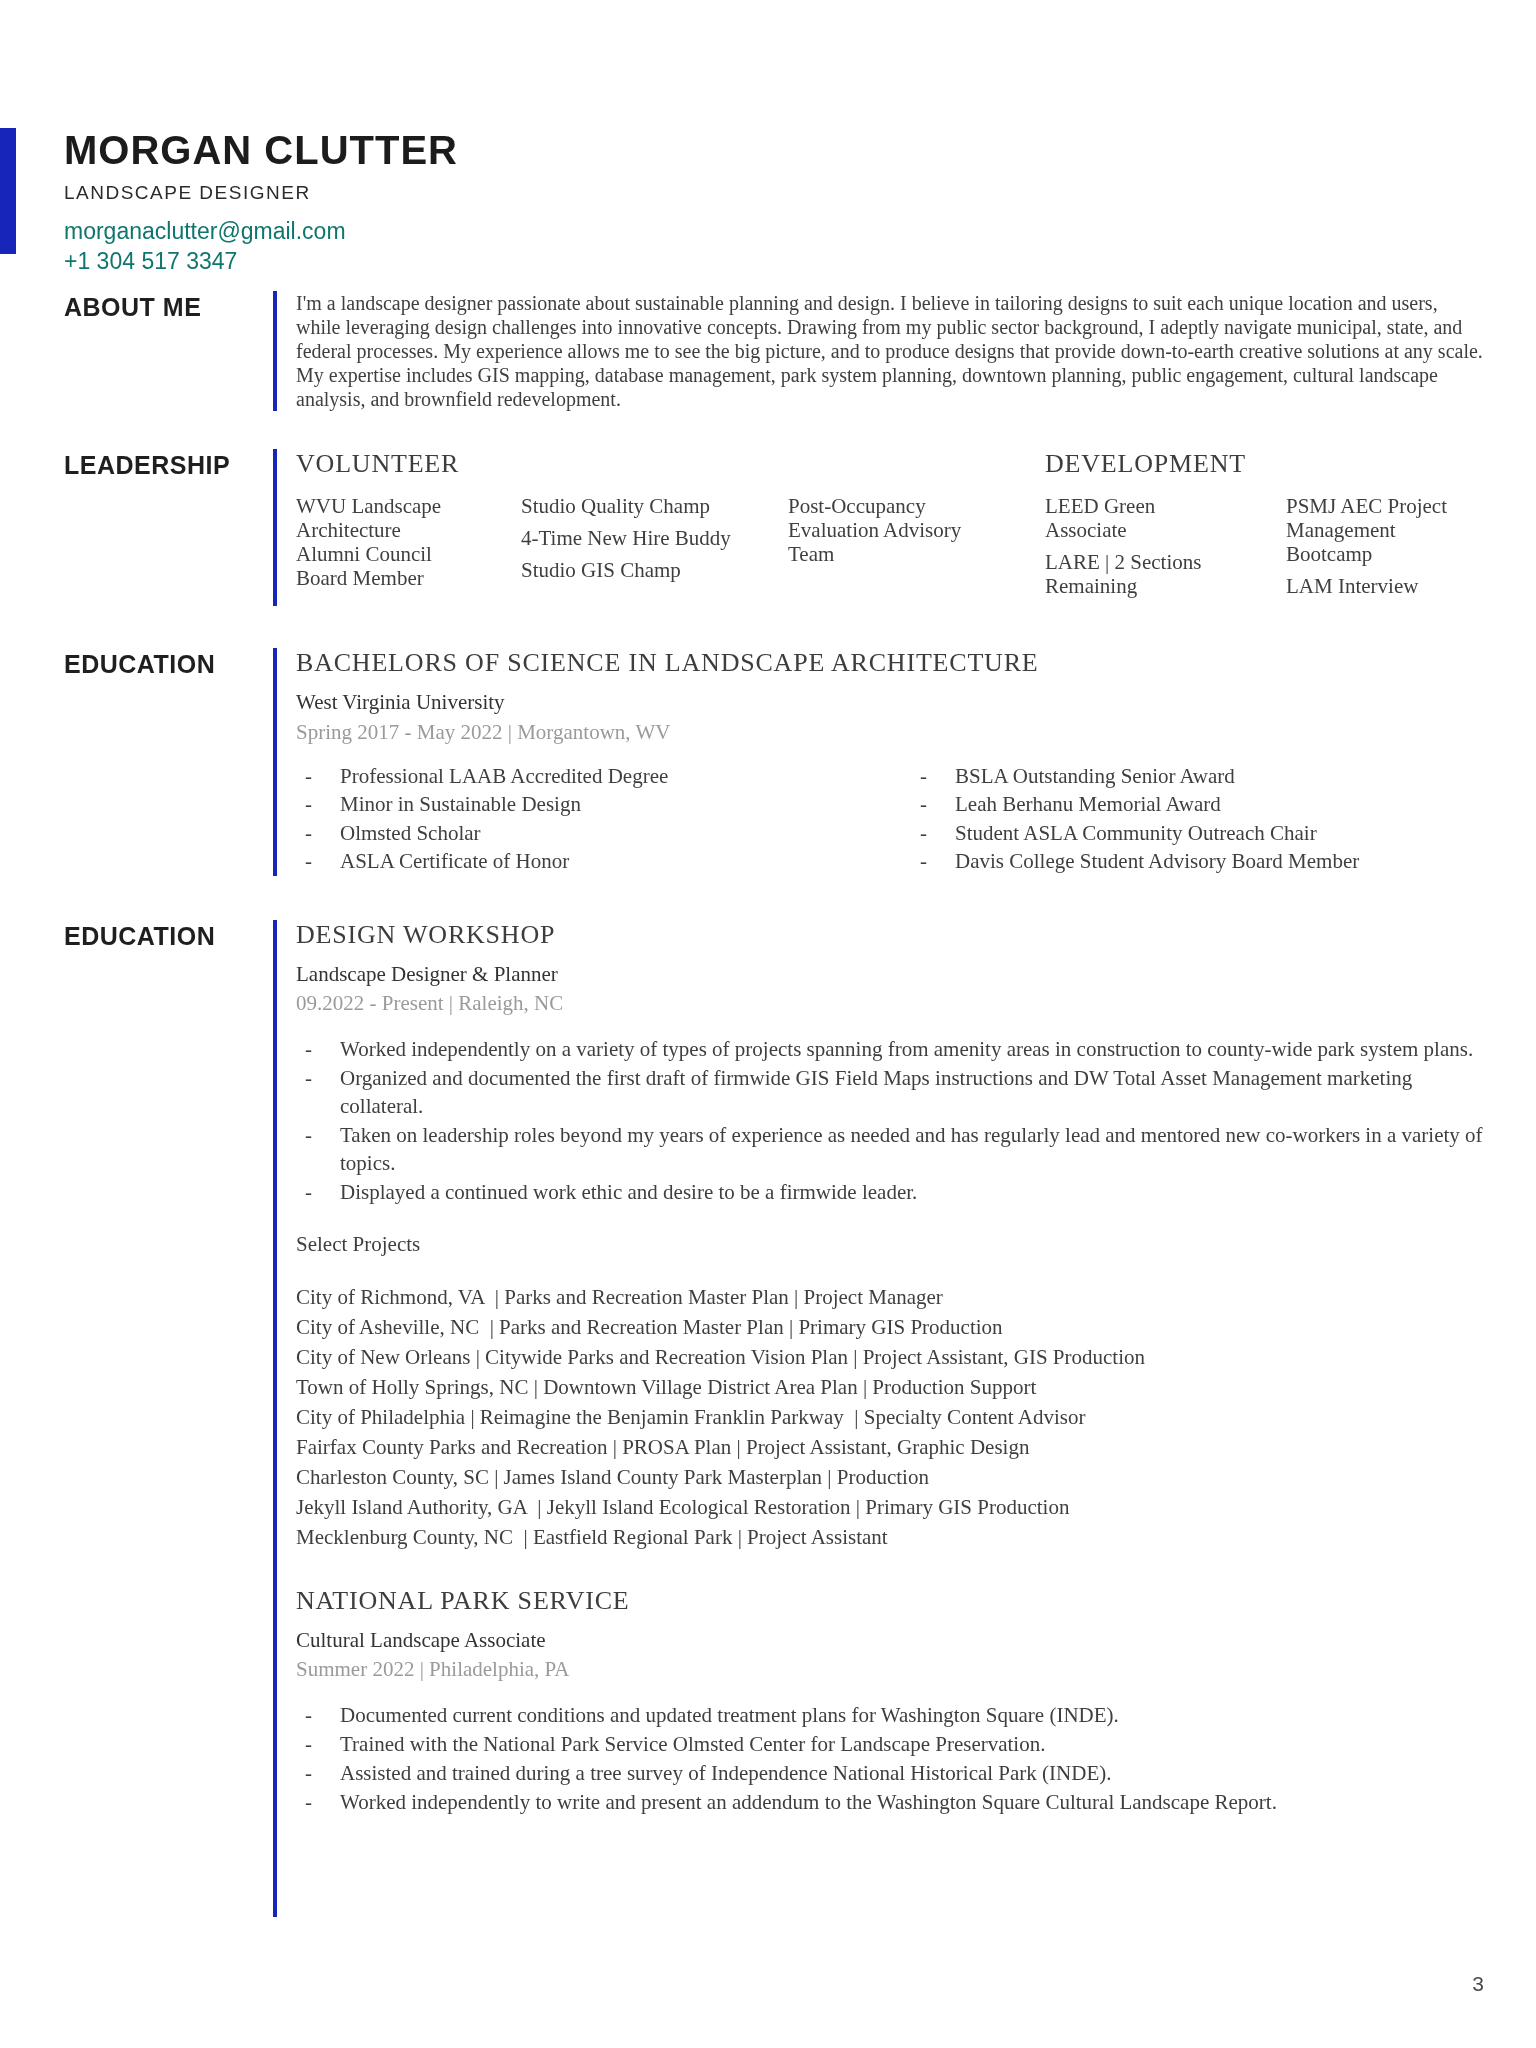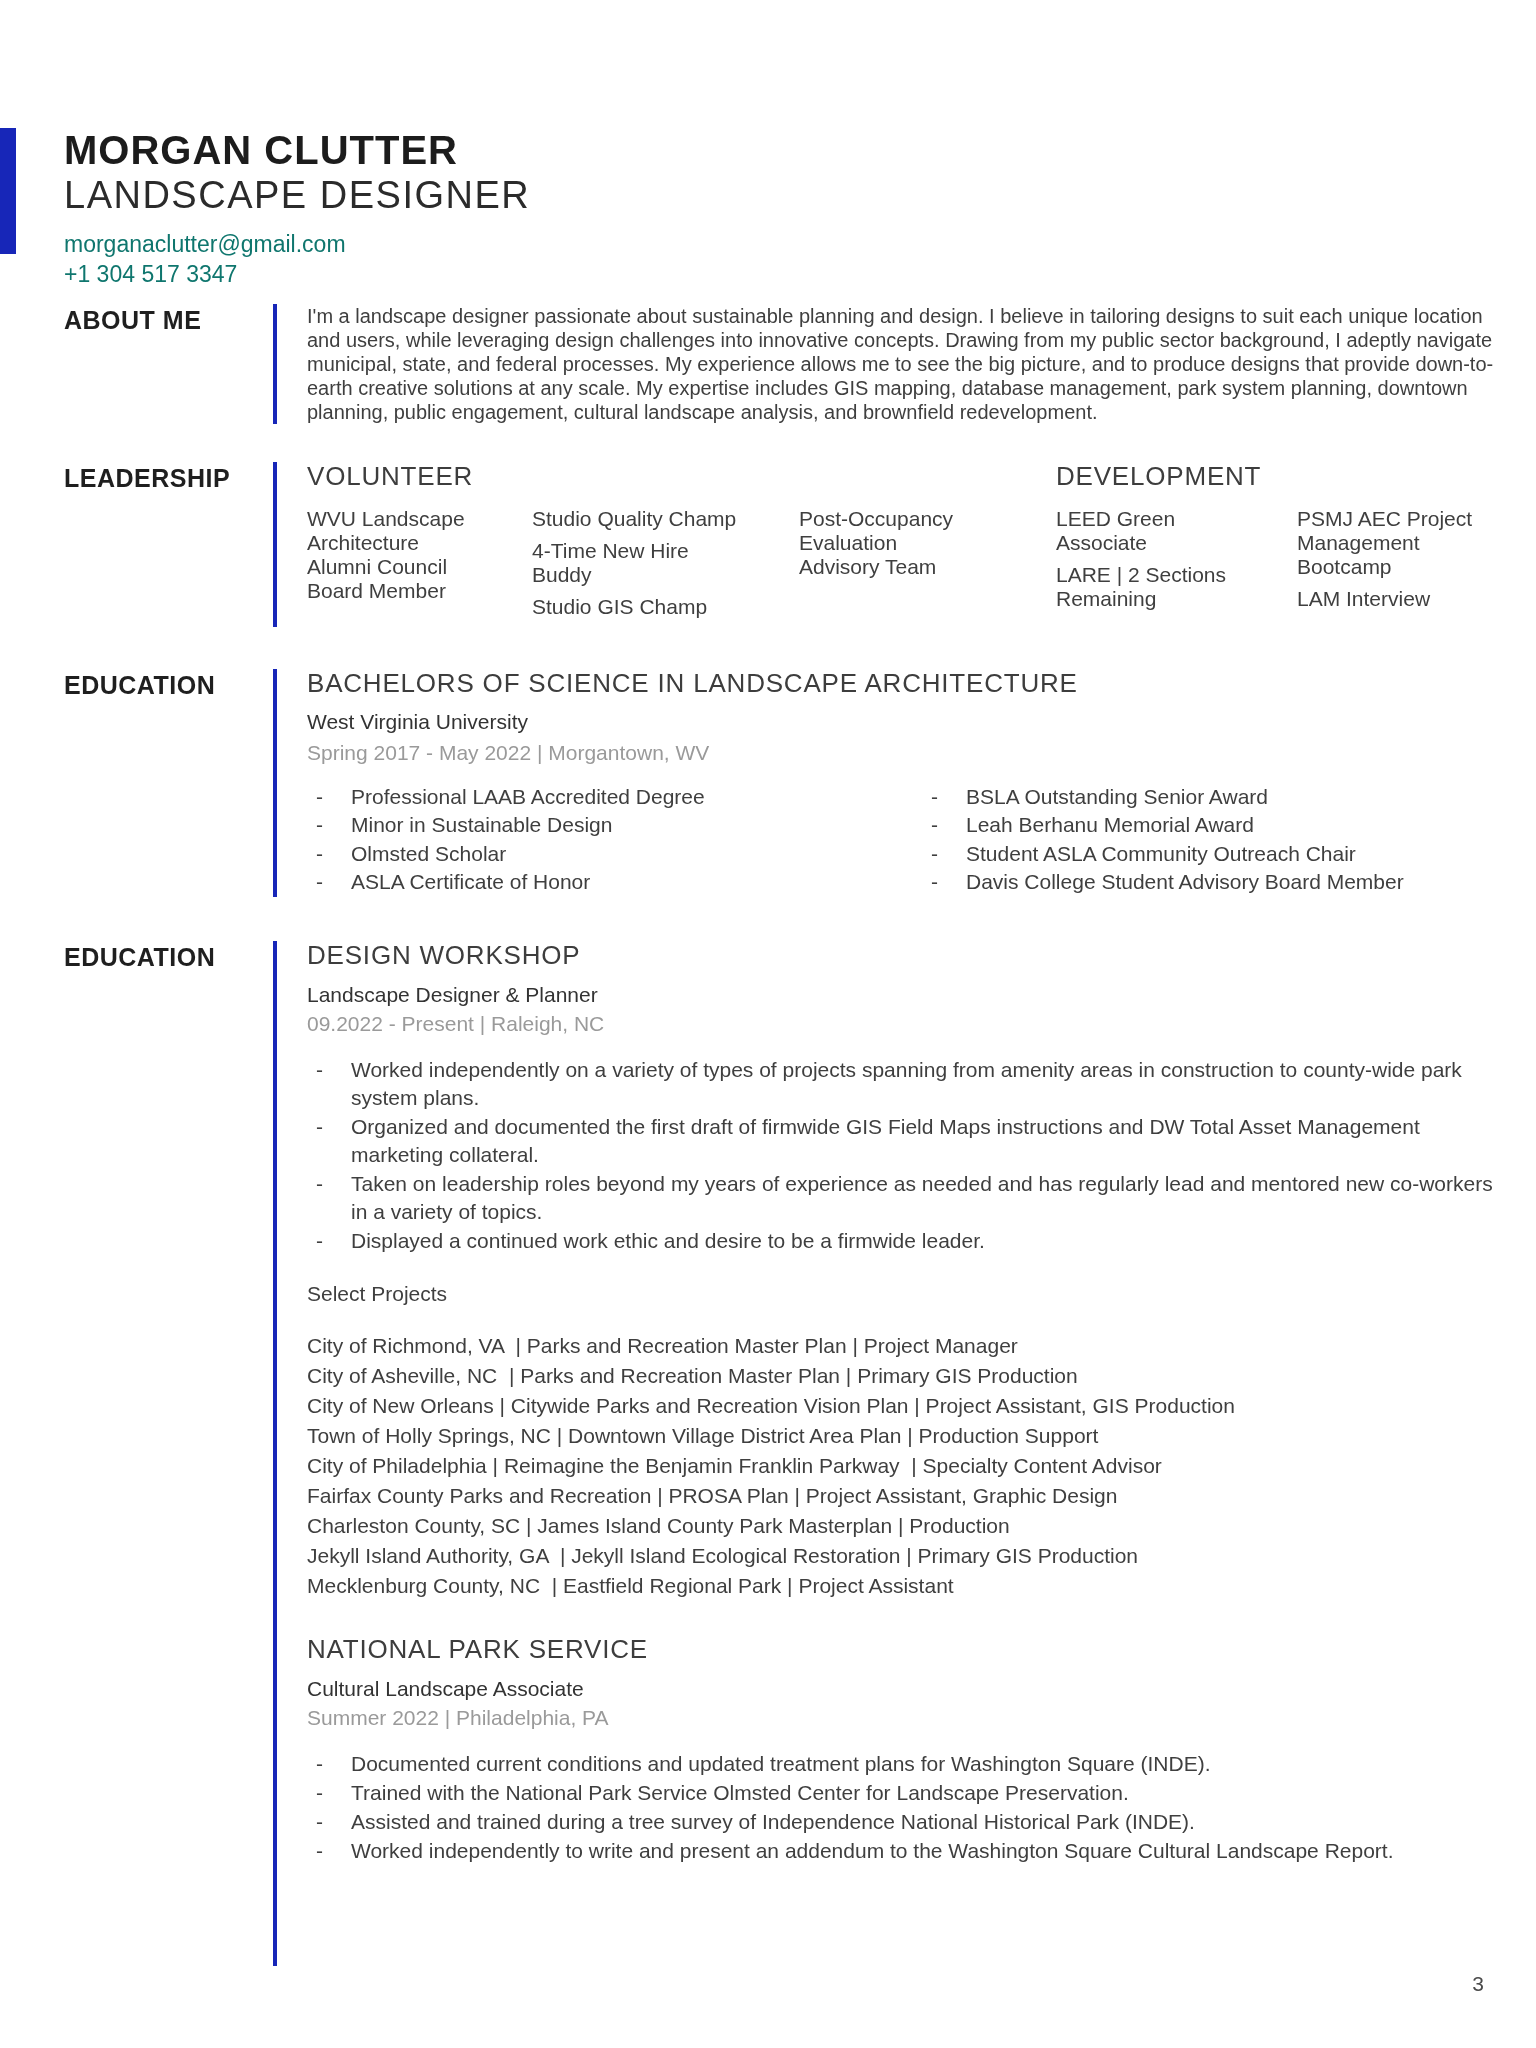--- a/index.html
+++ b/index.html
@@ -6,28 +6,28 @@
   body{
     width:1536px;height:2048px;position:relative;background:#ffffff;
     font-family:"Liberation Sans","DejaVu Sans",sans-serif;
     color:#3f3f3f;overflow:hidden;
   }
   .accent-bar{position:absolute;left:0;top:128px;width:16px;height:126px;background:#1726b8;}
 
   
   .header{padding:130px 40px 0 64px;}
   .name{font-size:40px;font-weight:bold;color:#1c1c1c;letter-spacing:1px;line-height:1.0;}
-  .job-title{font-size:38px;color:#2b2b2b;letter-spacing:1.5px;line-height:1.1;margin-top:5px;}
+  .job-title{font-size:19px;color:#2b2b2b;letter-spacing:1.5px;line-height:1.1;margin-top:13px;}
   .email{font-size:23px;color:#0f766e;line-height:1.15;margin-top:14px;}
   .phone{font-size:23px;color:#0f766e;line-height:1.15;margin-top:4px;}
 
   
   .section{display:flex;margin:0 40px 0 64px;}
   .section-label{width:209px;flex:none;font-size:25px;font-weight:bold;color:#1f1f1f;letter-spacing:0.5px;padding-top:2px;}
-  .section-body{flex:1;border-left:4px solid #1726b8;padding-left:30px;min-width:0;}
+  .section-body{flex:1;border-left:4px solid #1726b8;padding-left:19px;min-width:0;font-family:Liberation Serif, serif;}
   .sub-heading{font-size:26px;color:#3d3d3d;letter-spacing:0.8px;line-height:1.15;}
   .muted{color:#9a9a9a;}
 
   .section-about{margin-top:16px;}
   .about-text{font-size:20px;line-height:24px;max-width:1190px;}
 
   .section-leadership{margin-top:38px;}
   .lead-groups{display:flex;}
   .vol-group{width:749px;flex:none;}
   .dev-group{flex:1;min-width:0;}

